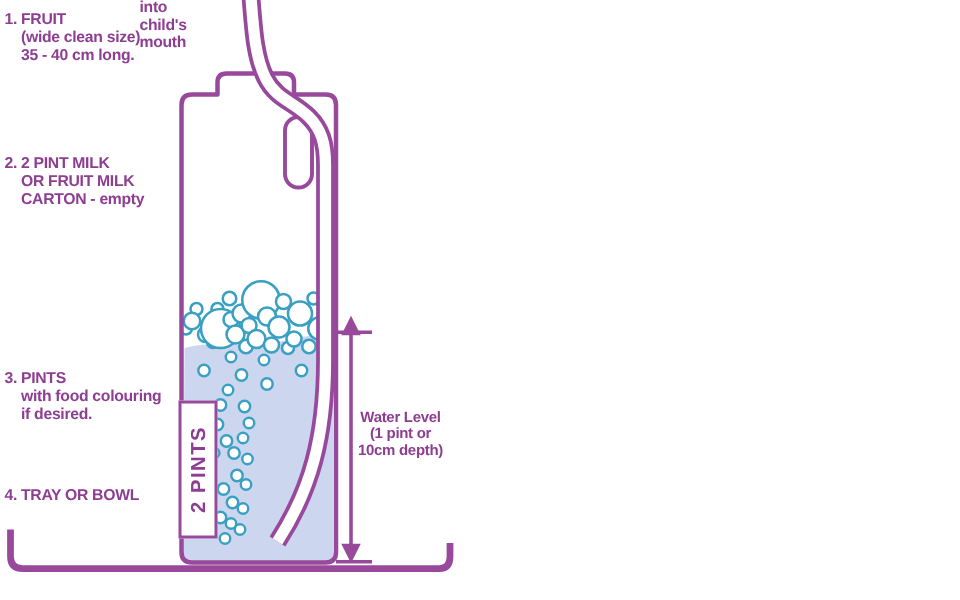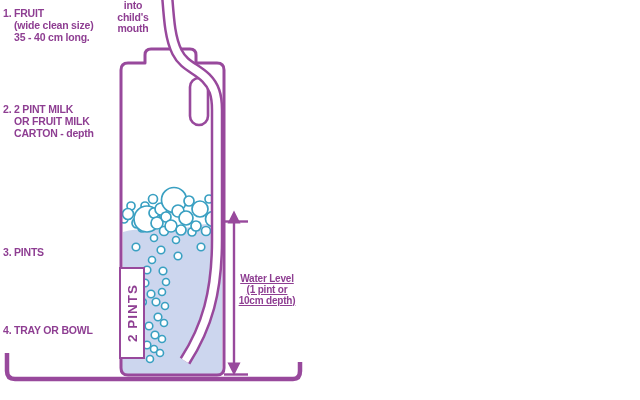--- a/index.html
+++ b/index.html
@@ -10,22 +10,22 @@
   #diagram-svg{position:absolute;left:0;top:0;}
   .txt{position:absolute;color:#8e3e92;font-weight:bold;}
   .step{left:3px;font-size:10.5px;line-height:12px;letter-spacing:-0.2px;}
   .step .row{display:flex;}
   .step .num{width:11px;flex:none;}
   .step .cont{margin-left:11px;}
   #step-1{top:7px;}
   #step-2{top:103px;}
   #step-3{top:246px;}
   #step-4{top:324px;}
-  #mouth-label{left:93px;top:0px;width:80px;text-align:center;font-size:10.5px;line-height:11.5px;letter-spacing:-0.2px;}
-  #water-level-label{left:225px;top:273px;width:84px;text-align:center;font-size:10px;line-height:11px;letter-spacing:-0.2px;text-decoration:underline;}
+  #mouth-label{left:93px;top:0px;width:80px;font-size:10.5px;line-height:11.5px;letter-spacing:-0.2px;}
+  #water-level-label{left:225px;top:273px;width:84px;text-align:center;font-size:10px;line-height:11px;letter-spacing:-0.2px;}
   #capacity-label{
     position:absolute;left:119px;top:267px;width:22px;height:88px;
     background:#ffffff;border:2.5px solid #98499c;
     display:flex;align-items:center;justify-content:center;
     writing-mode:vertical-rl;transform:rotate(180deg);
     color:#8e3e92;font-weight:bold;font-size:13.5px;letter-spacing:1px;
   }
 </style>
 </head>
 <body>
@@ -134,28 +134,30 @@
     <div class="cont">(wide clean size)</div>
     <div class="cont">35 - 40 cm long.</div>
   </div>
 
   <div class="txt step" id="step-2">
     <div class="row">
       <span class="num">2.</span>
       <span>2 PINT MILK</span>
     </div>
     <div class="cont">OR FRUIT MILK</div>
-    <div class="cont">CARTON - depth</div>
+    <div class="cont">CARTON - empty</div>
   </div>
 
   <div class="txt step" id="step-3">
     <div class="row">
       <span class="num">3.</span>
       <span>PINTS</span>
     </div>
+    <div class="cont">with food colouring</div>
+    <div class="cont">if desired.</div>
   </div>
 
   <div class="txt step" id="step-4">
     <div class="row">
       <span class="num">4.</span>
       <span>TRAY OR BOWL</span>
     </div>
   </div>
 
   <div class="txt" id="mouth-label">

